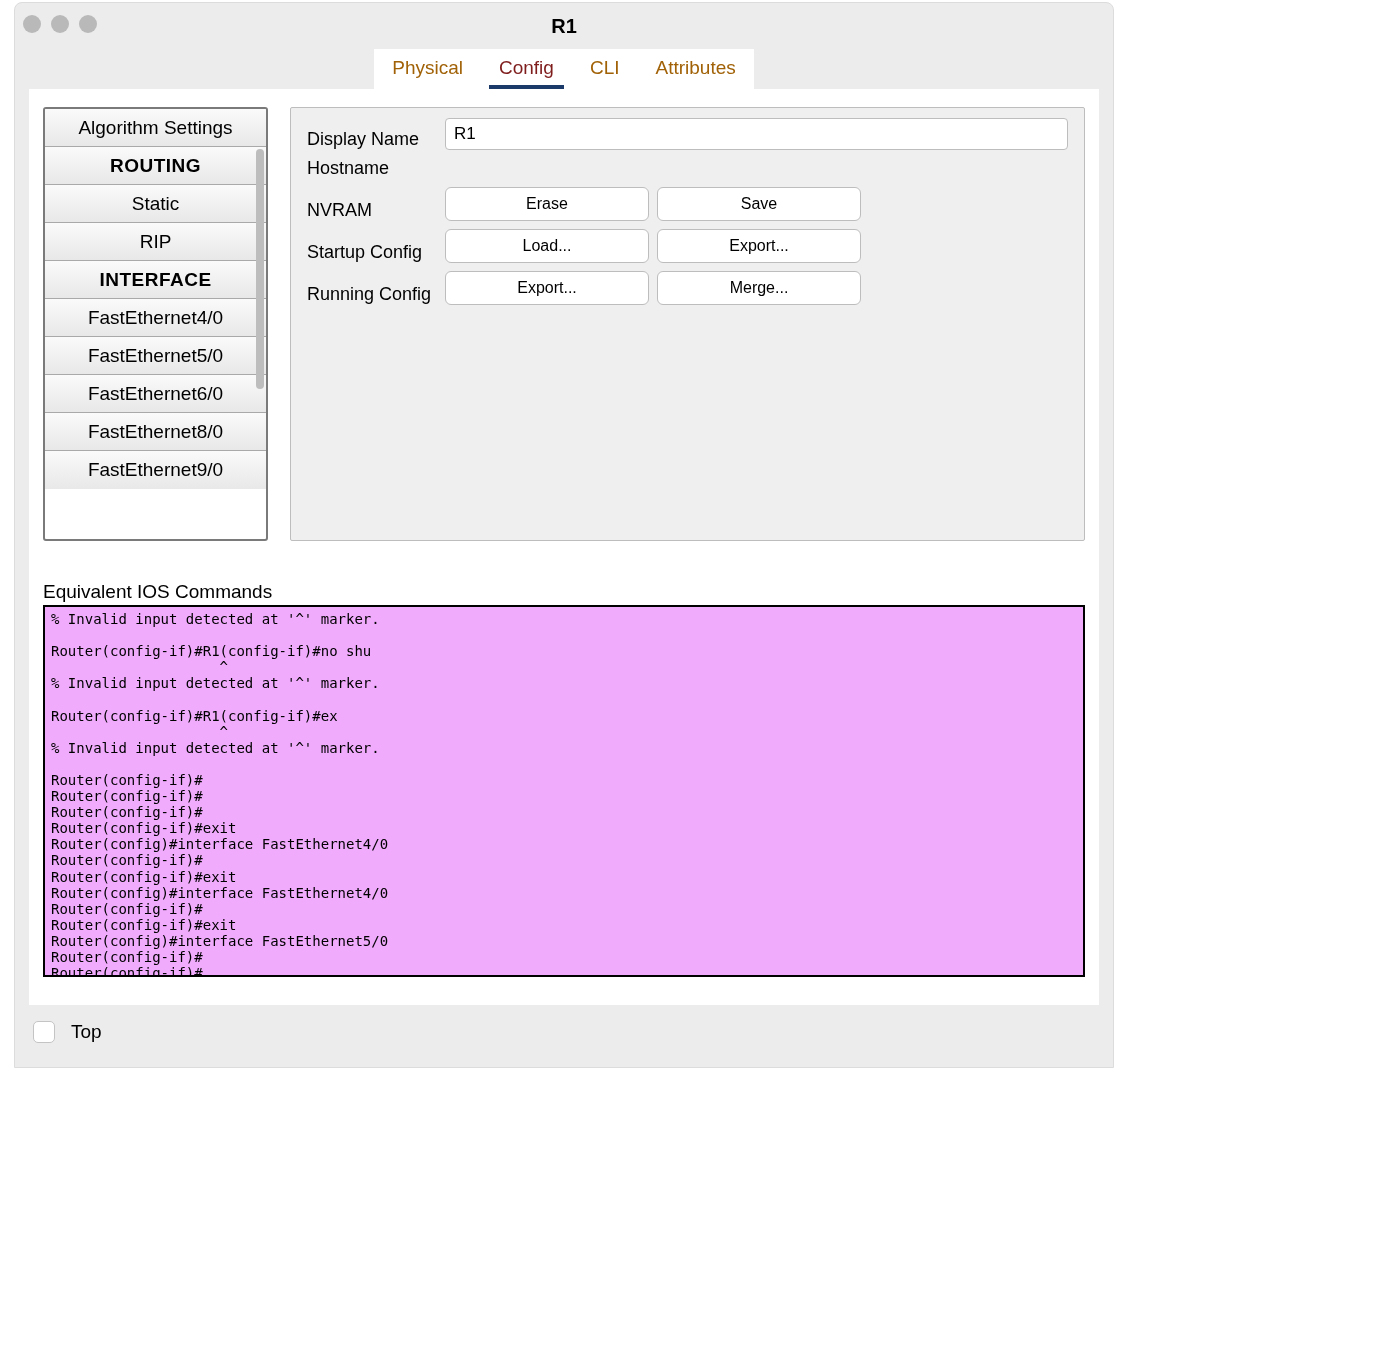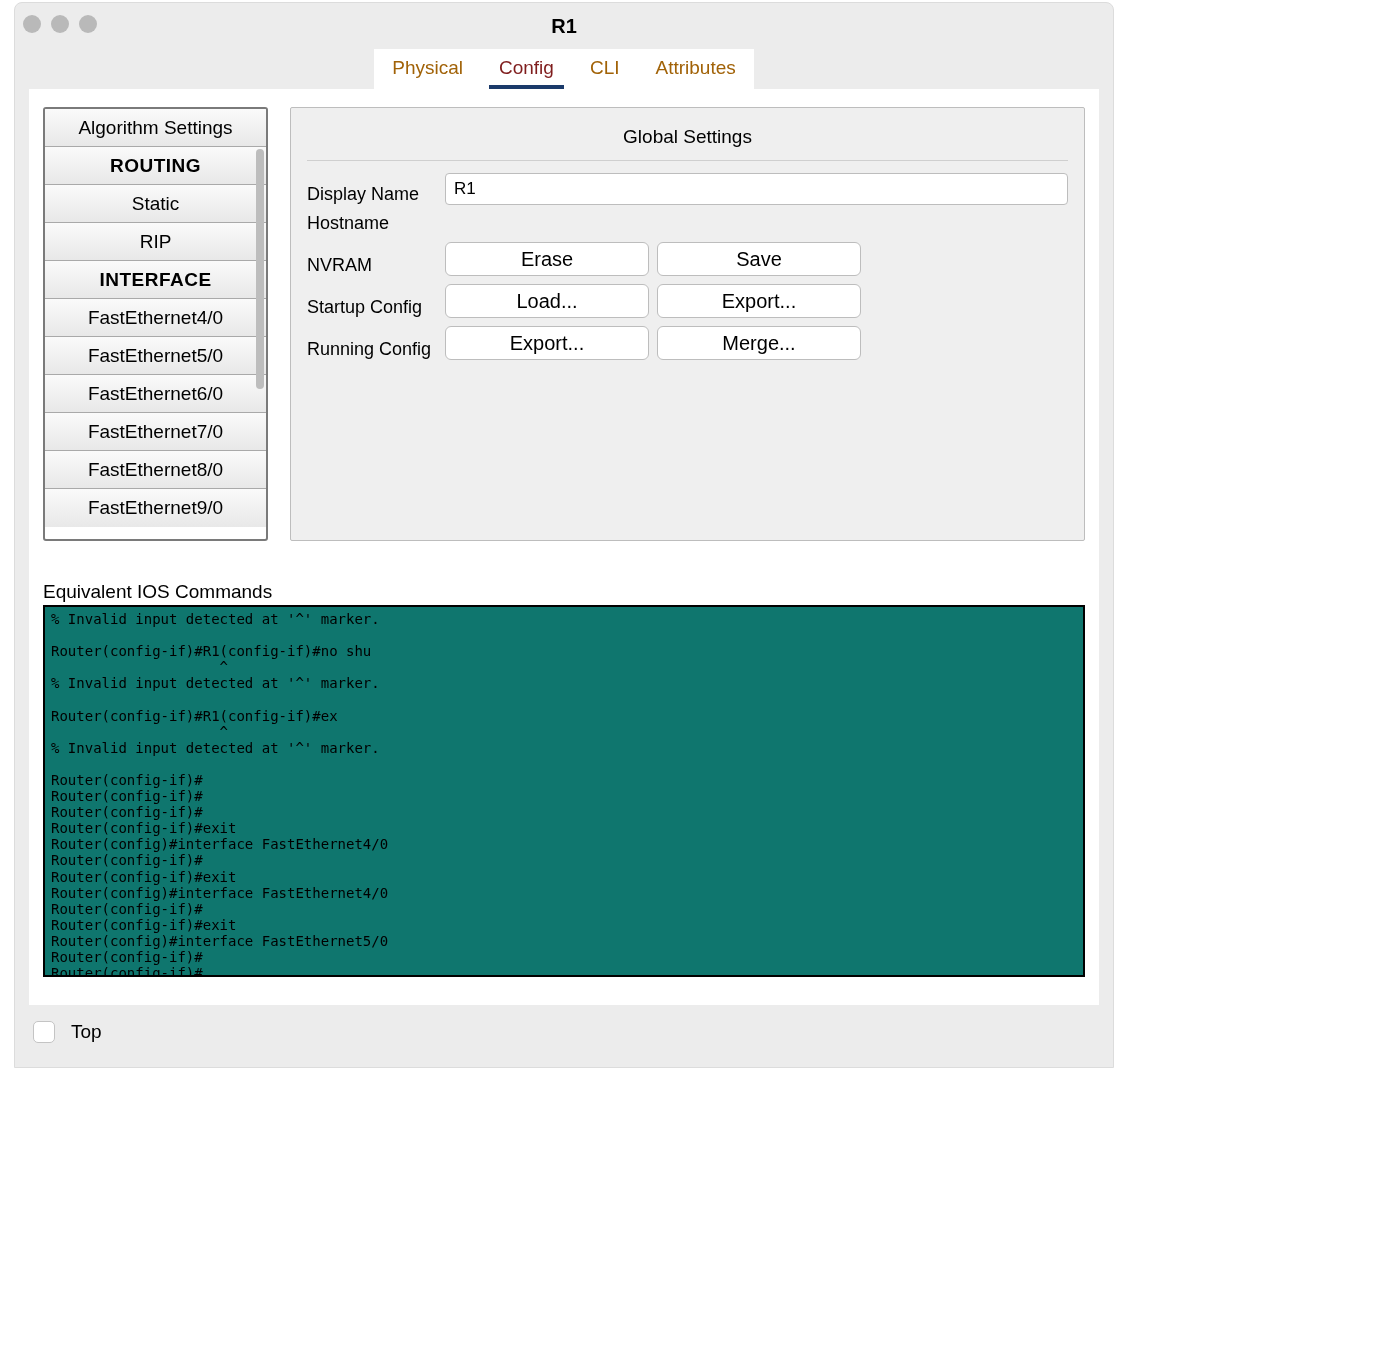--- a/index.html
+++ b/index.html
@@ -135,30 +135,30 @@
     padding: 0 8px;
     font-size: 17px;
     background: #fff;
   }
   .btn {
     width: 204px;
     height: 34px;
     border: 1px solid #bdbdbd;
     border-radius: 6px;
     background: #fff;
-    font-size: 20px;
+    font-size: 16px;
     cursor: pointer;
   }
   .ios-label {
     font-size: 19px;
     margin: 40px 0 2px 0;
   }
   .console {
     border: 2px solid #000;
-    background: #0f766e;
+    background: #f0abfc;
     font-family: "Menlo", "Consolas", monospace;
     font-size: 14px;
     line-height: 1.15;
     padding: 4px 6px;
     white-space: pre;
     overflow: hidden;
     height: 372px;
   }
   .footer {
     padding: 16px 18px 24px;
@@ -202,28 +202,26 @@
     <div class="config-row">
       <div class="sidebar">
         <div class="side-item">Algorithm Settings</div>
         <div class="side-header">ROUTING</div>
         <div class="side-item">Static</div>
         <div class="side-item">RIP</div>
         <div class="side-header">INTERFACE</div>
         <div class="side-item">FastEthernet4/0</div>
         <div class="side-item">FastEthernet5/0</div>
         <div class="side-item">FastEthernet6/0</div>
-        <div class="side-item">FastEthernet7/0</div>
         <div class="side-item">FastEthernet8/0</div>
         <div class="side-item" style="border-bottom:none">FastEthernet9/0</div>
         <div class="sidebar-sc"></div>
       </div>
 
       <div class="panel">
-        <div class="panel-title">Global Settings</div>
 
         <div class="form-row">
           <div class="form-label">Display Name</div>
           <input class="txt" value="R1" style="">
         </div>
 
         <div class="form-row">
           <div class="form-label">Hostname</div>
         </div>
 

